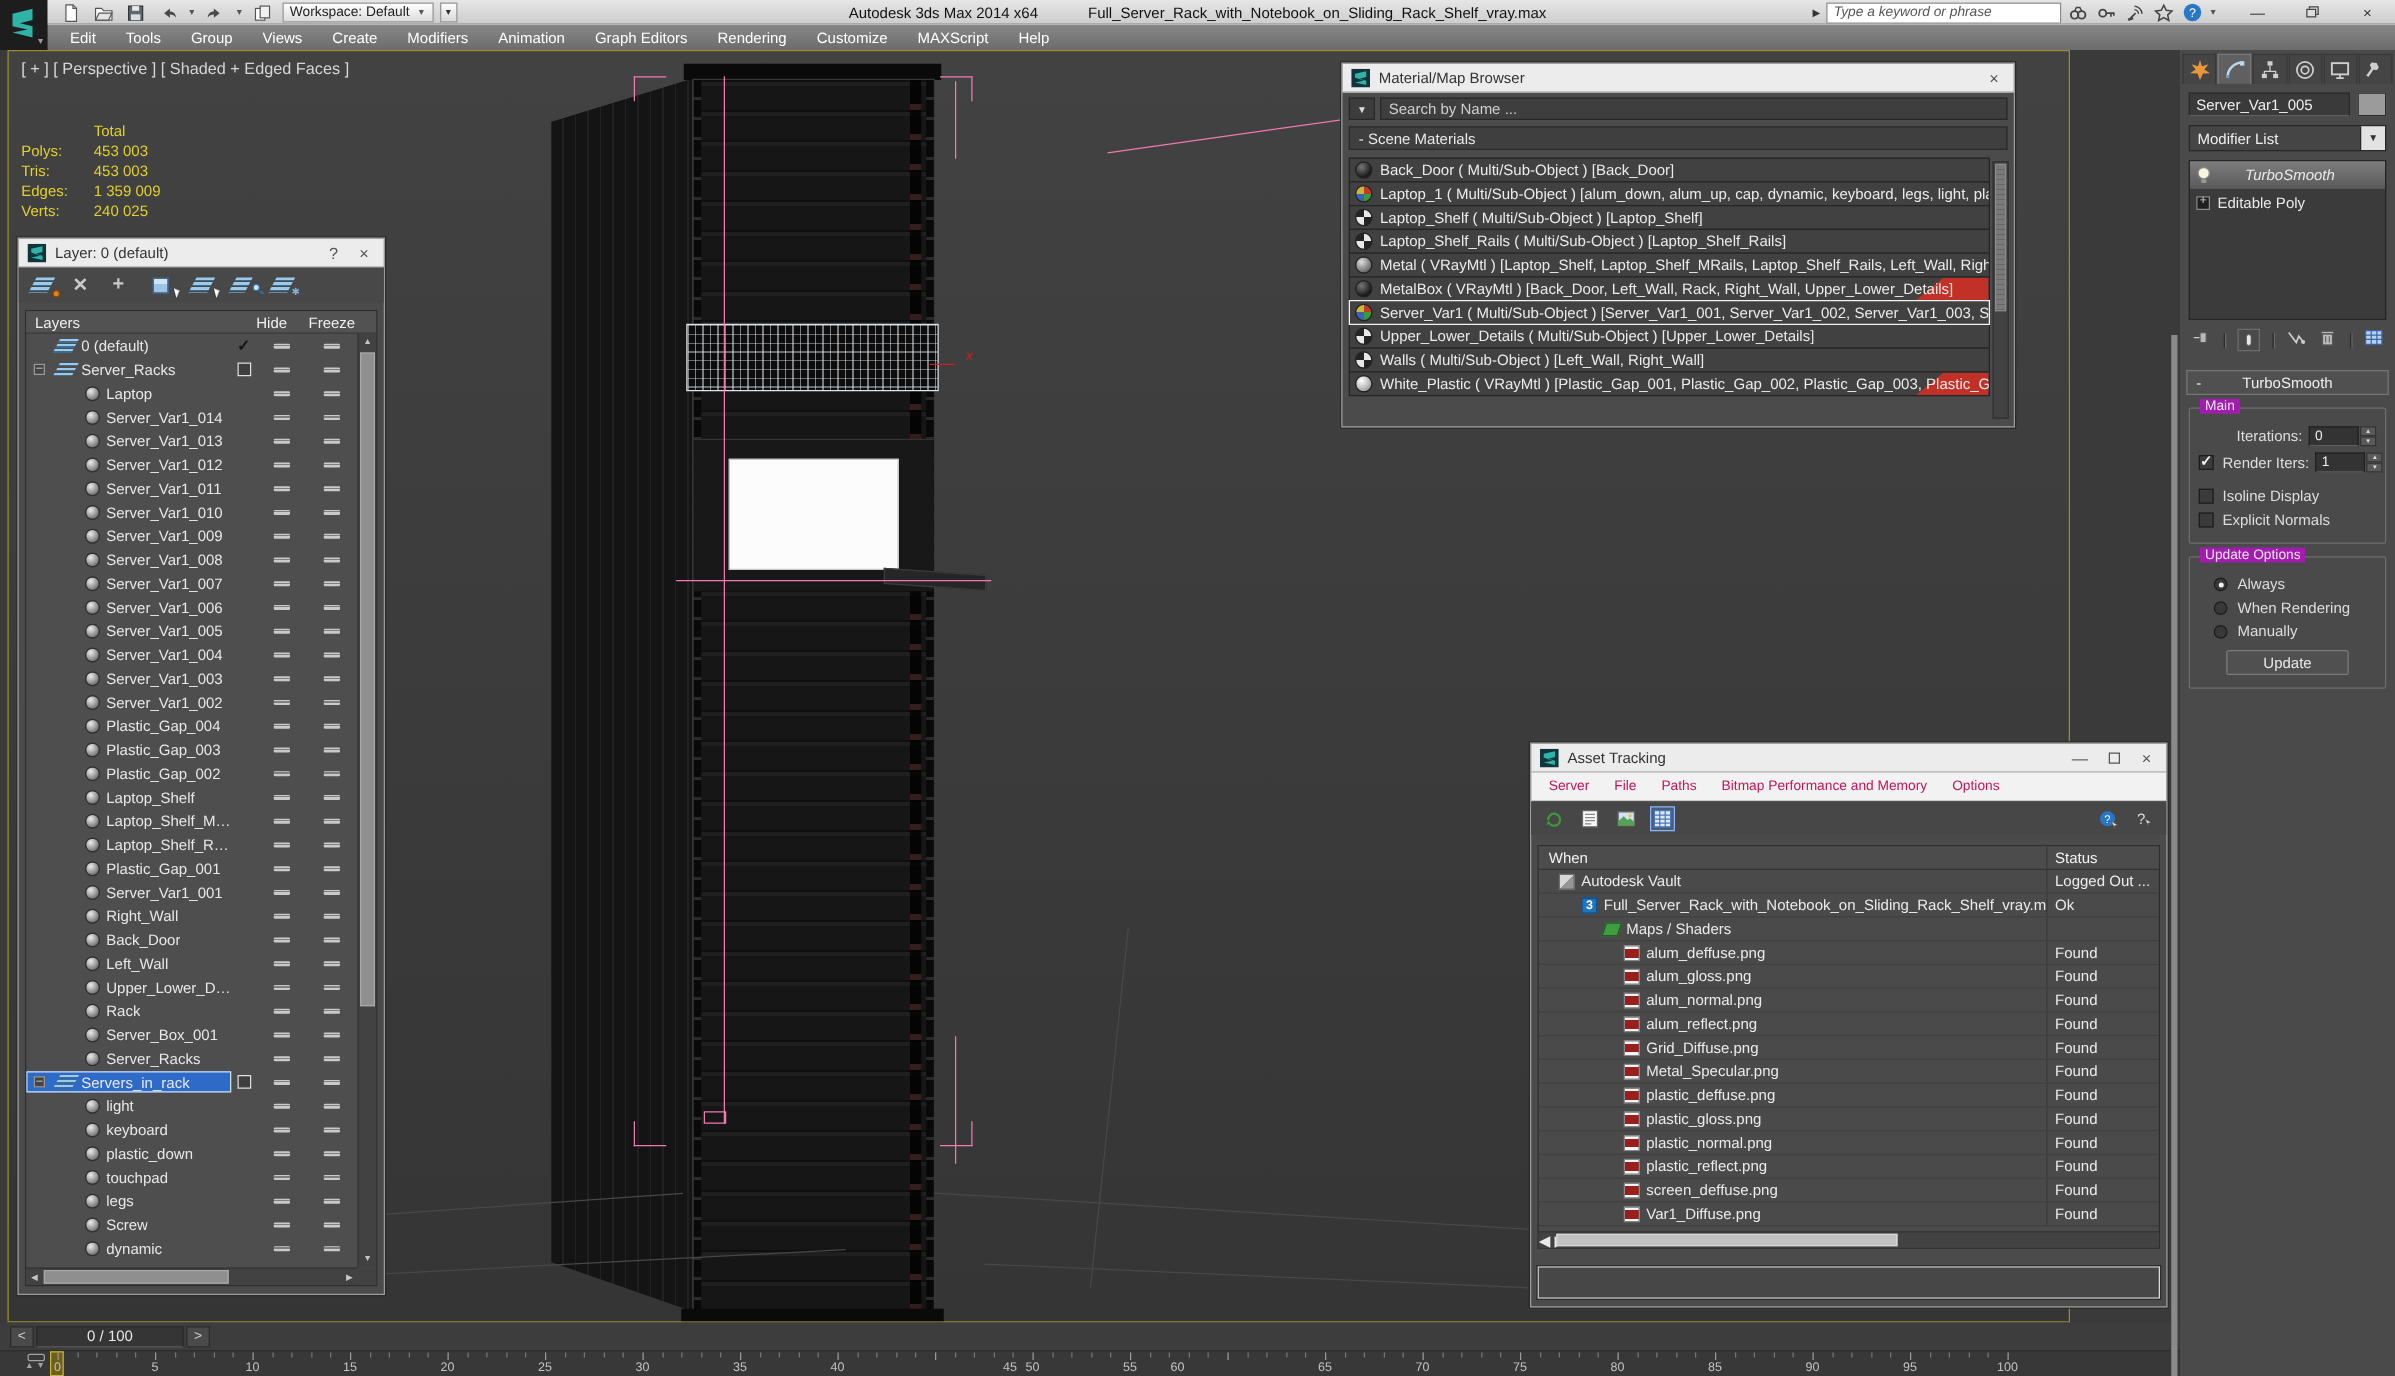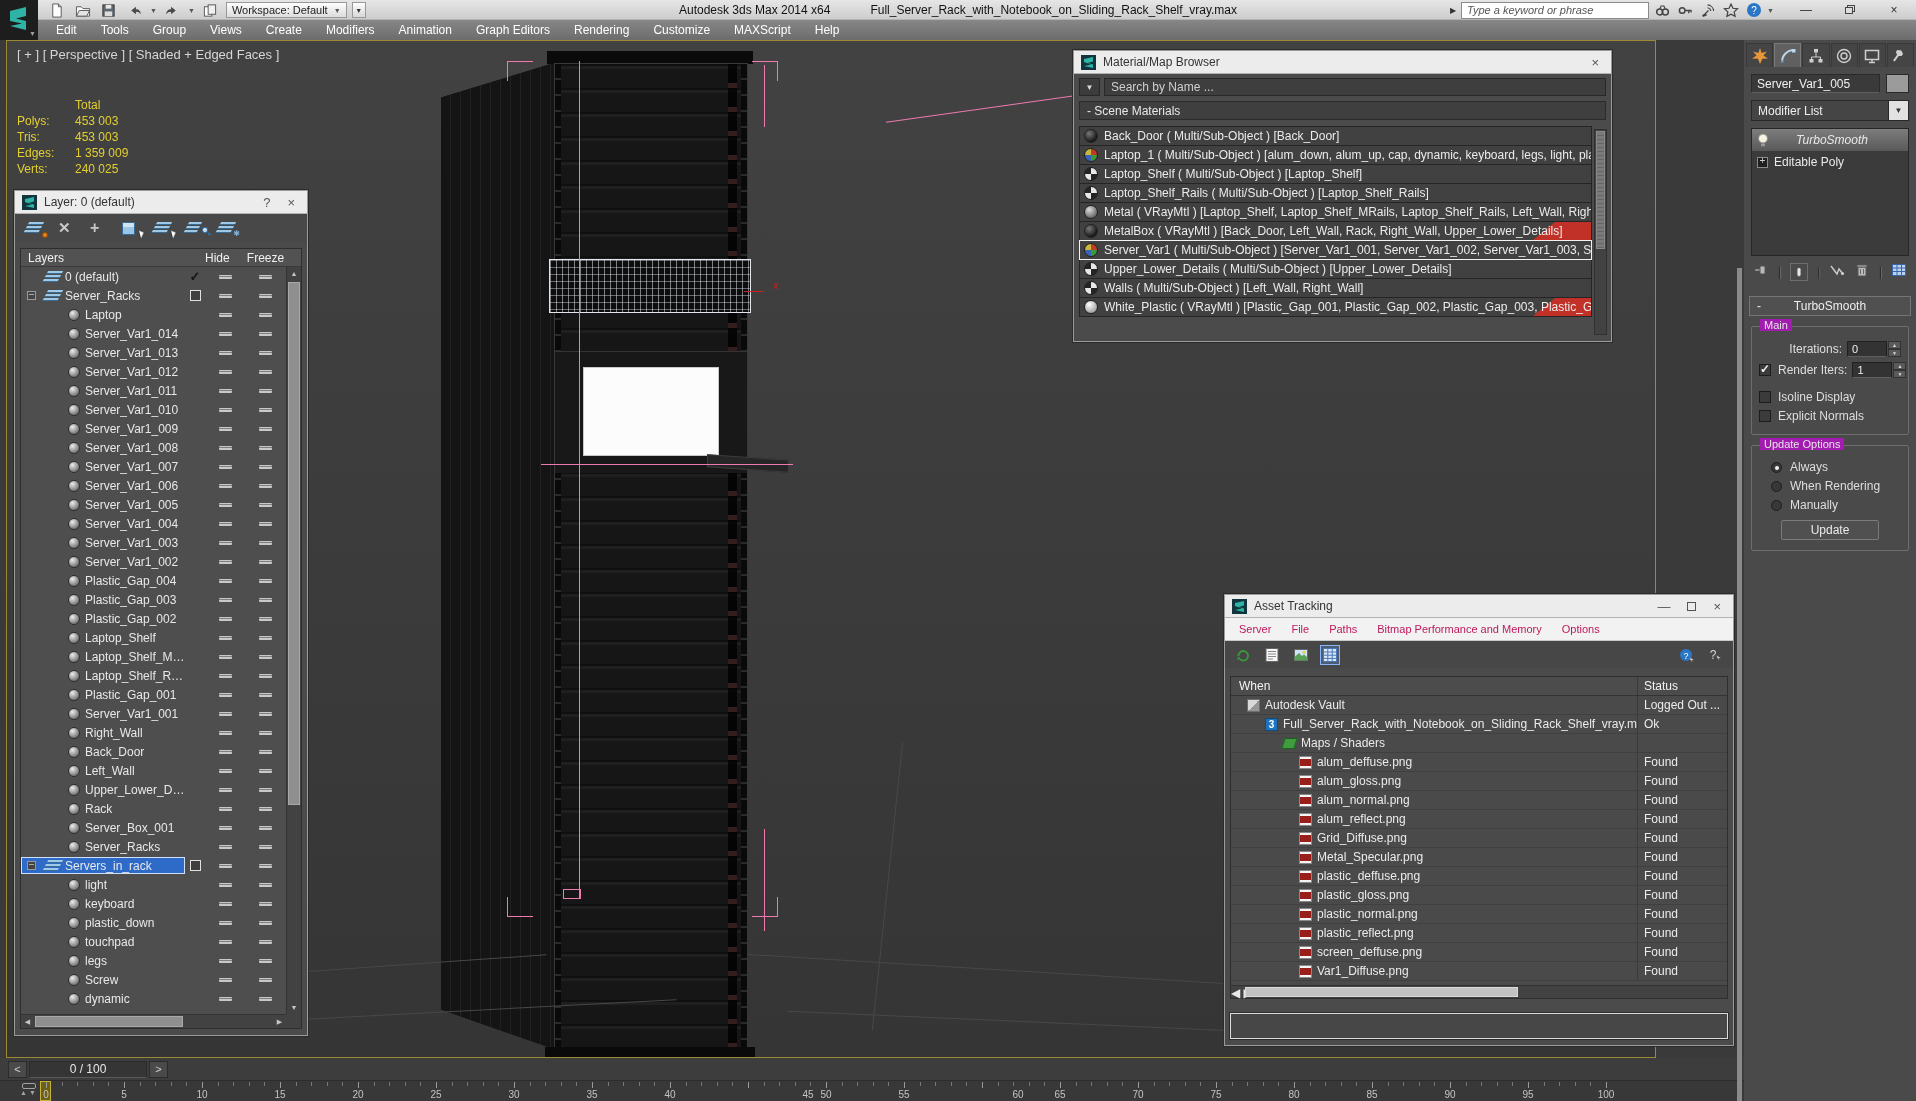--- a/index.html
+++ b/index.html
@@ -697,21 +697,21 @@
           <span class="tick" style="left: 819.2px;"></span>
           <span class="tick" style="left: 834.8px;"></span>
           <span class="tick" style="left: 850.4px;"></span>
           <span class="tick major" style="left: 866px;"></span>
           <span class="tick-label" style="left: 866px;">55</span>
           <span class="tick" style="left: 881.6px;"></span>
           <span class="tick" style="left: 897.2px;"></span>
           <span class="tick" style="left: 912.8px;"></span>
           <span class="tick" style="left: 928.4px;"></span>
           <span class="tick major" style="left: 944px;"></span>
-          <span class="tick-label" style="left: 980px;">60</span>
+          <span class="tick-label" style="left: 904px;">60</span>
           <span class="tick" style="left: 959.6px;"></span>
           <span class="tick" style="left: 975.2px;"></span>
           <span class="tick" style="left: 990.8px;"></span>
           <span class="tick" style="left: 1006.4px;"></span>
           <span class="tick major" style="left: 1022px;"></span>
           <span class="tick-label" style="left: 1022px;">65</span>
           <span class="tick" style="left: 1037.6px;"></span>
           <span class="tick" style="left: 1053.2px;"></span>
           <span class="tick" style="left: 1068.8px;"></span>
           <span class="tick" style="left: 1084.4px;"></span>

